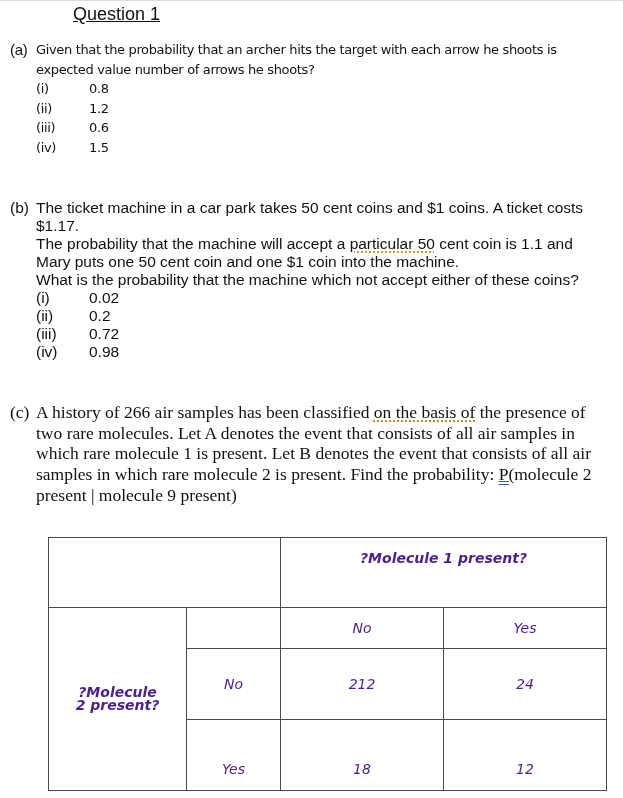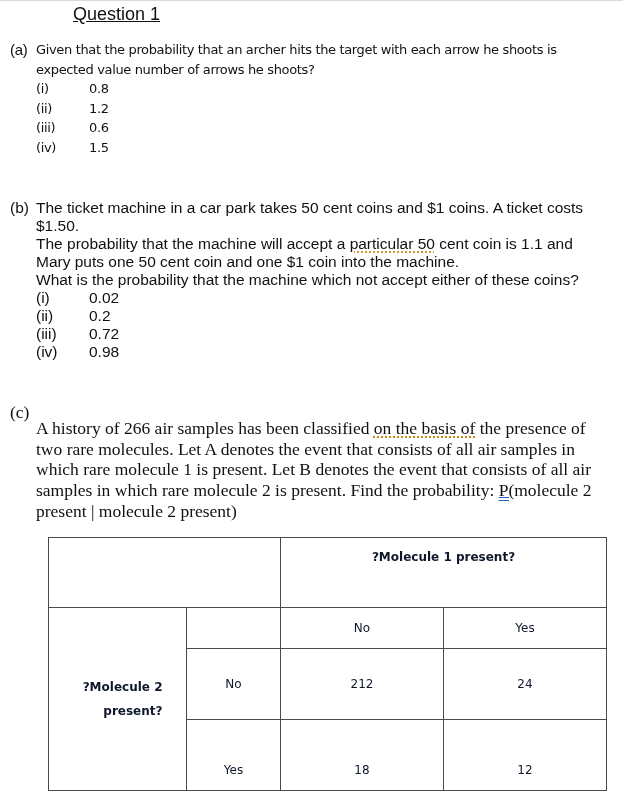--- a/index.html
+++ b/index.html
@@ -9,21 +9,21 @@
   .q { position:absolute; left:10px; }
   .label { position:absolute; left:0; top:0; }
   .body { position:absolute; left:26px; top:0; }
   .sansA { font-family:"DejaVu Sans", sans-serif; font-size:13px; line-height:19.5px; letter-spacing:-0.35px; }
   .sansB { font-family:"Liberation Sans", sans-serif; font-size:15.5px; line-height:18px; }
   .serifC { font-family:"Liberation Serif", serif; font-size:17.5px; line-height:20.7px; }
   .opt { display:flex; }
   .opt .num { width:53px; }
   .dotted { text-decoration: underline dotted #c07a00; text-underline-offset:3px; }
   .dbl { text-decoration: underline double #2a5db0; }
-  table.ct { position:absolute; left:48px; top:537px; border-collapse:collapse; font-family:"DejaVu Sans", sans-serif; font-size:12px; color:#0f172a; }
+  table.ct { position:absolute; left:48px; top:537px; border-collapse:collapse; font-family:"DejaVu Sans", sans-serif; font-size:14px; color:#4c1d95;font-style:italic; }
   table.ct td { border:1.5px solid #444b52; text-align:center; padding:0; }
   .bold { font-weight:bold; }
 </style>
 </head>
 <body>
 
 <div class="topline"></div>
 <div class="title">Question 1</div>
 
 <div class="q sansA" style="top:40px;">
@@ -47,21 +47,21 @@
         <span class="num">(iv)</span>
         <span>1.5</span>
       </div>
   </div>
 </div>
 
 <div class="q sansB" style="top:199px;">
   <span class="label">(b)</span>
   <div class="body" style="white-space:nowrap;">
     <div>The ticket machine in a car park takes 50 cent coins and $1 coins. A ticket costs</div>
-    <div>$1.50.</div>
+    <div>$1.17.</div>
     <div><span>The probability that the machine will accept a </span><span class="dotted">particular 50</span><span> cent coin is 1.1 and</span></div>
     <div>Mary puts one 50 cent coin and one $1 coin into the machine.</div>
     <div>What is the probability that the machine which not accept either of these coins?</div>
     <div class="opt">
         <span class="num">(i)</span>
         <span>0.02</span>
       </div>
     <div class="opt">
         <span class="num">(ii)</span>
         <span>0.2</span>
@@ -72,43 +72,43 @@
       </div>
     <div class="opt">
         <span class="num">(iv)</span>
         <span>0.98</span>
       </div>
   </div>
 </div>
 
 <div class="q serifC" style="top:402px;">
   <span class="label">(c)</span>
-  <div class="body" style="white-space:nowrap;margin-top:16px;">
+  <div class="body" style="white-space:nowrap;">
     <div><span>A history of 266 air samples has been classified </span><span class="dotted">on the basis of</span><span> the presence of</span></div>
     <div>two rare molecules. Let A denotes the event that consists of all air samples in</div>
     <div>which rare molecule 1 is present. Let B denotes the event that consists of all air</div>
     <div><span>samples in which rare molecule 2 is present. Find the probability: </span><span class="dbl">P(</span><span>molecule 2</span></div>
-    <div>present | molecule 2 present)</div>
+    <div>present | molecule 9 present)</div>
   </div>
 </div>
 
 <table class="ct">
   <colgroup>
     <col style="width:138px">
       <col style="width:94px">
       <col style="width:163px">
       <col style="width:163px">
   </colgroup>
   <tbody>
       <tr style="height:70px;">
     <td colspan="2"></td>
     <td colspan="2" class="bold" style="vertical-align:top;padding-top:12px;">?Molecule 1 present?</td>
   </tr>
   <tr style="height:41px;">
-    <td rowspan="3" class="bold" style="line-height:24px;text-align:right;">
+    <td rowspan="3" class="bold" style="line-height:13px;">
           <div style="width:90px;margin:0 auto;">?Molecule 2 present?</div>
         </td>
     <td></td>
     <td>No</td>
     <td>Yes</td>
   </tr>
   <tr style="height:71px;">
     <td style="vertical-align:middle;">No</td>
     <td style="vertical-align:middle;">212</td>
     <td style="vertical-align:middle;">24</td>

